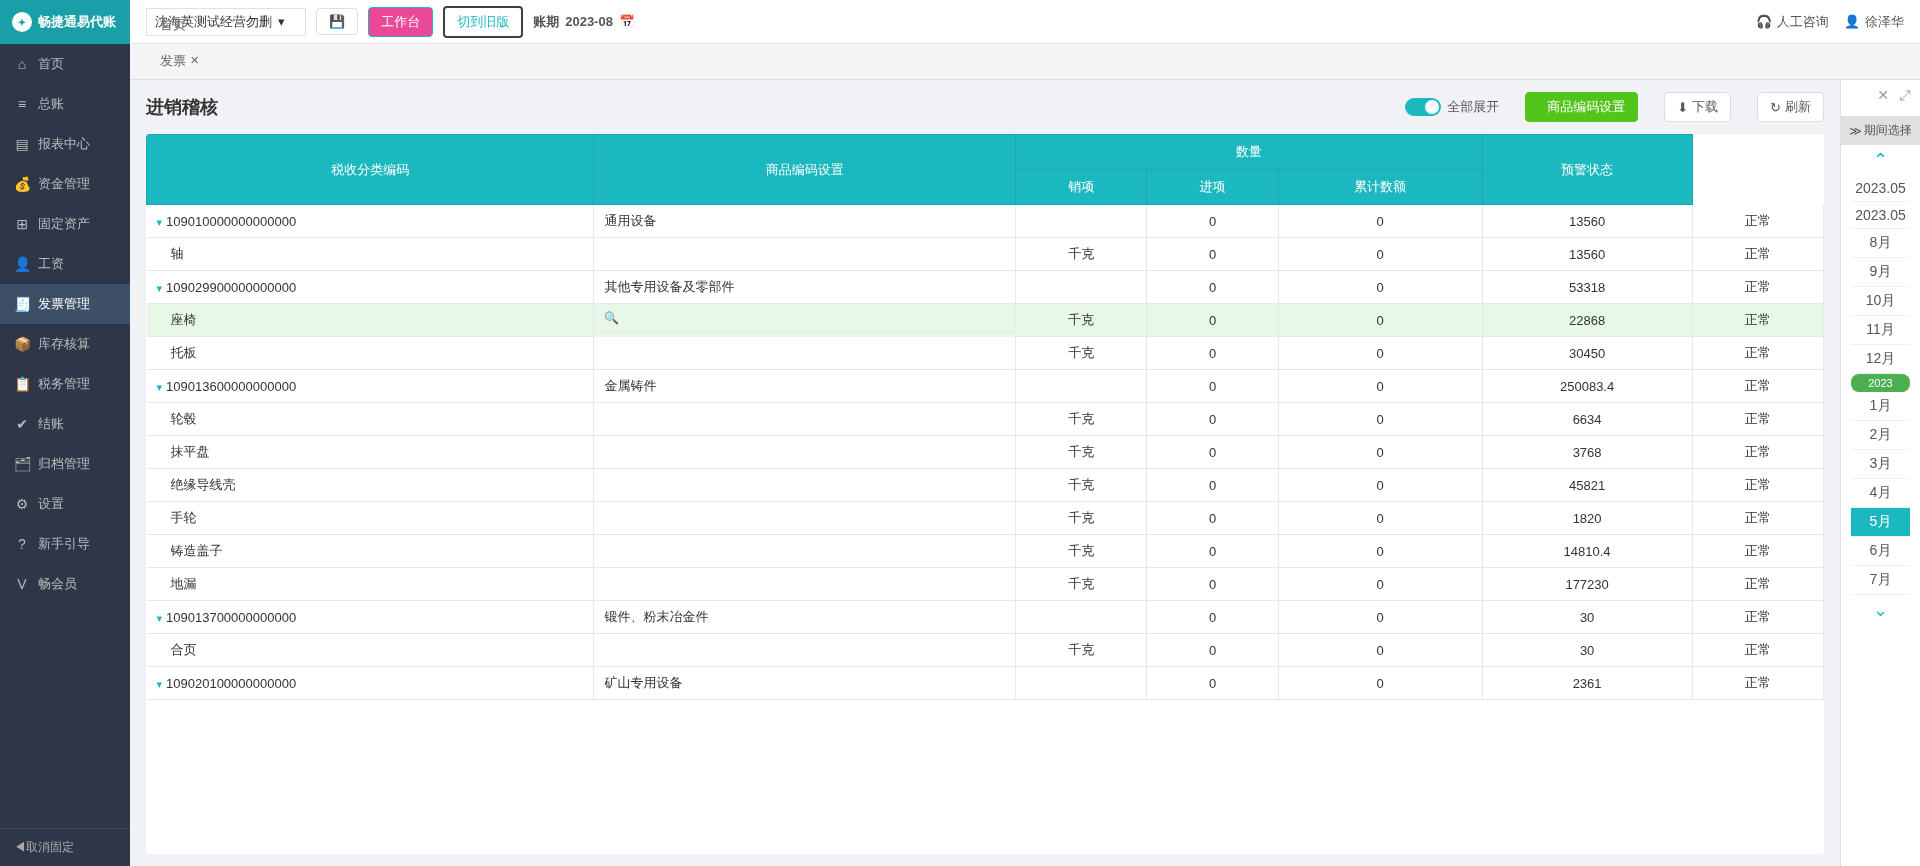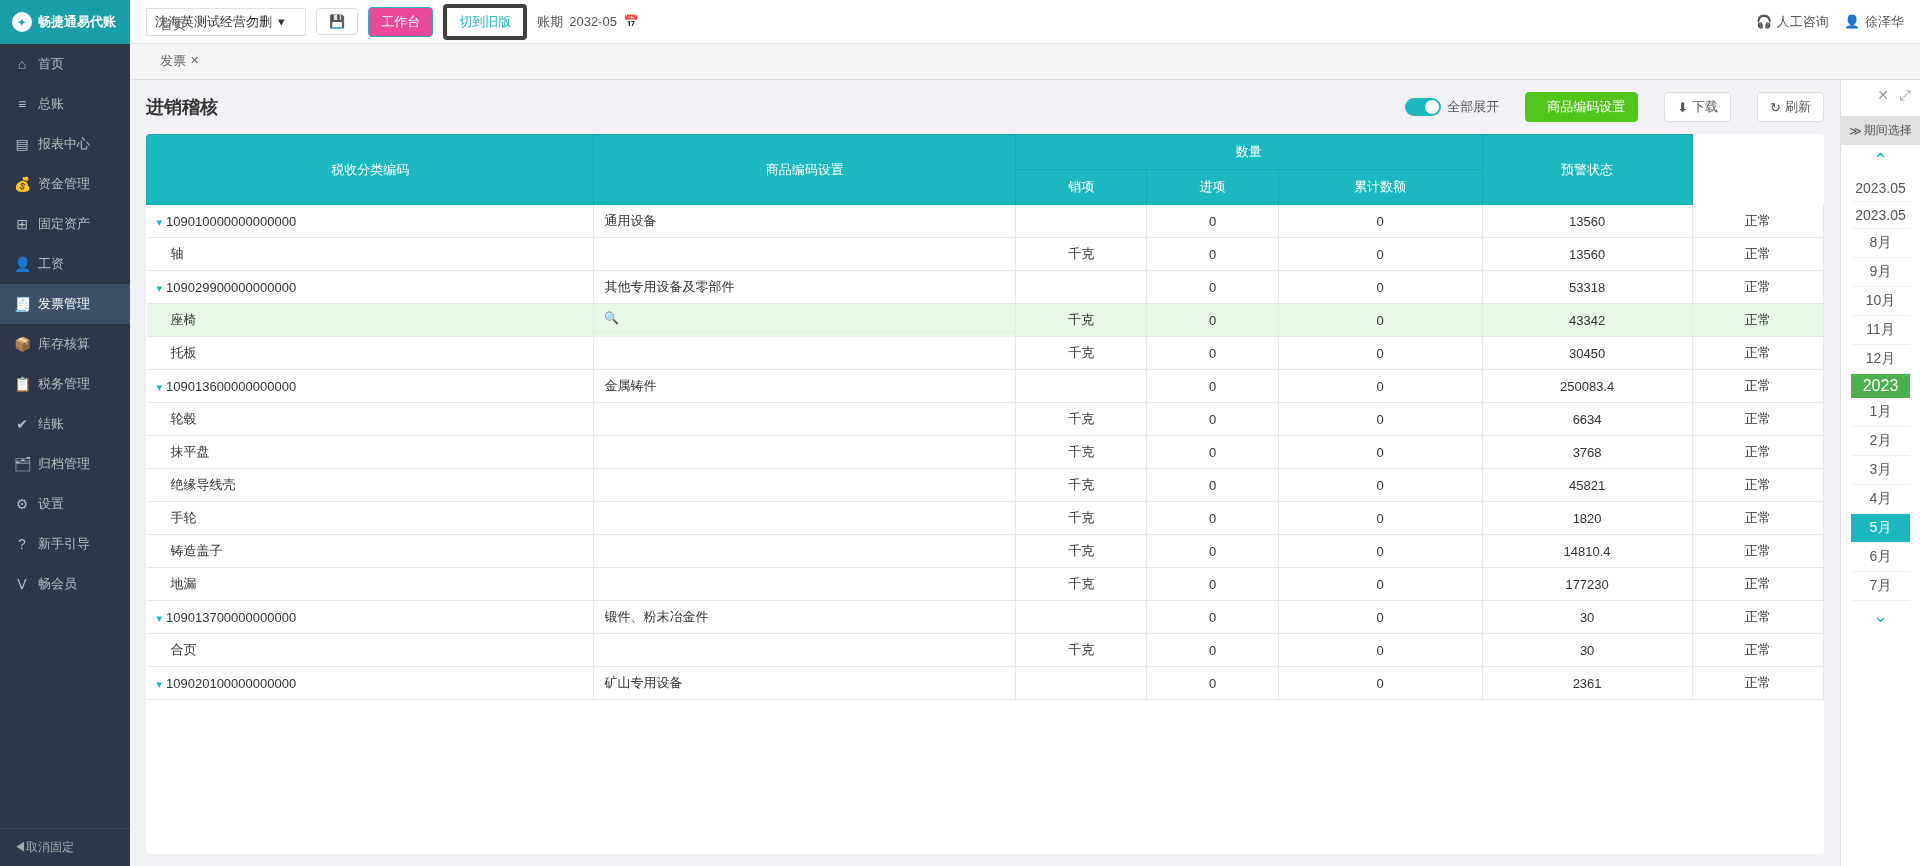--- a/index.html
+++ b/index.html
@@ -100,30 +100,31 @@
       cursor: pointer;
       font-size: 13px;
       color: #555;
     }
     .topbar-btn.primary {
       background: #ec4899;
       color: white;
       border-color: #1cb8c0;
     }
     .topbar-btn.outline {
-      border: 4px solid #404040;
+      border: 2px solid #404040;
       color: #1cb8c0;
       background: white;
     }
     .topbar-period {
       display: flex;
       align-items: center;
       gap: 6px;
       color: #555;
       font-size: 13px;
+      font-weight: bold;
     }
     .topbar-right {
       margin-left: auto;
       display: flex;
       align-items: center;
       gap: 16px;
       color: #555;
       font-size: 13px;
     }
     .topbar-right-item {
@@ -307,21 +308,22 @@
     .period-item.active {
       background: #1cb8c0;
       color: white;
     }
     .year-label {
       background: #4caf50;
       color: white;
       width: 100%;
       text-align: center;
       padding: 3px;
-      font-size: 16px;
+      font-size: 11px;
+      border-radius: 8px;
     }
     .panel-arrow {
       color: #1cb8c0;
       font-size: 18px;
       cursor: pointer;
       padding: 4px;
     }
 
     
     .window-controls {
@@ -423,21 +425,21 @@
   <div class="topbar">
     <div class="topbar-company">
       <span>沈海英测试经营勿删</span>
       <span>▾</span>
     </div>
     <button class="topbar-btn">💾</button>
     <button class="topbar-btn primary">工作台</button>
     <button class="topbar-btn outline">切到旧版</button>
     <div class="topbar-period">
       <span>账期</span>
-      <span>2032-05</span>
+      <span>2023-08</span>
       <span>📅</span>
     </div>
     <div class="topbar-right">
       <div class="topbar-right-item">
         <span>🎧</span>
         <span>人工咨询</span>
       </div>
       <div class="topbar-right-item">
         <span>👤</span>
         <span>徐泽华</span>
@@ -527,21 +529,21 @@
     <td class="text-center">正常</td>
   </tr>
               <tr class="highlighted">
     <td class="indent">座椅</td>
     <td style="display:flex;align-items:center;gap:4px;">
                   <span style="color:#aaa;font-size:12px;">🔍</span>
                 </td>
     <td class="text-center">千克</td>
     <td class="text-center">0</td>
     <td class="text-center">0</td>
-    <td class="text-center">43342</td>
+    <td class="text-center">22868</td>
     <td class="text-center">正常</td>
   </tr>
               <tr>
     <td class="indent">托板</td>
     <td></td>
     <td class="text-center">千克</td>
     <td class="text-center">0</td>
     <td class="text-center">0</td>
     <td class="text-center">30450</td>
     <td class="text-center">正常</td>

